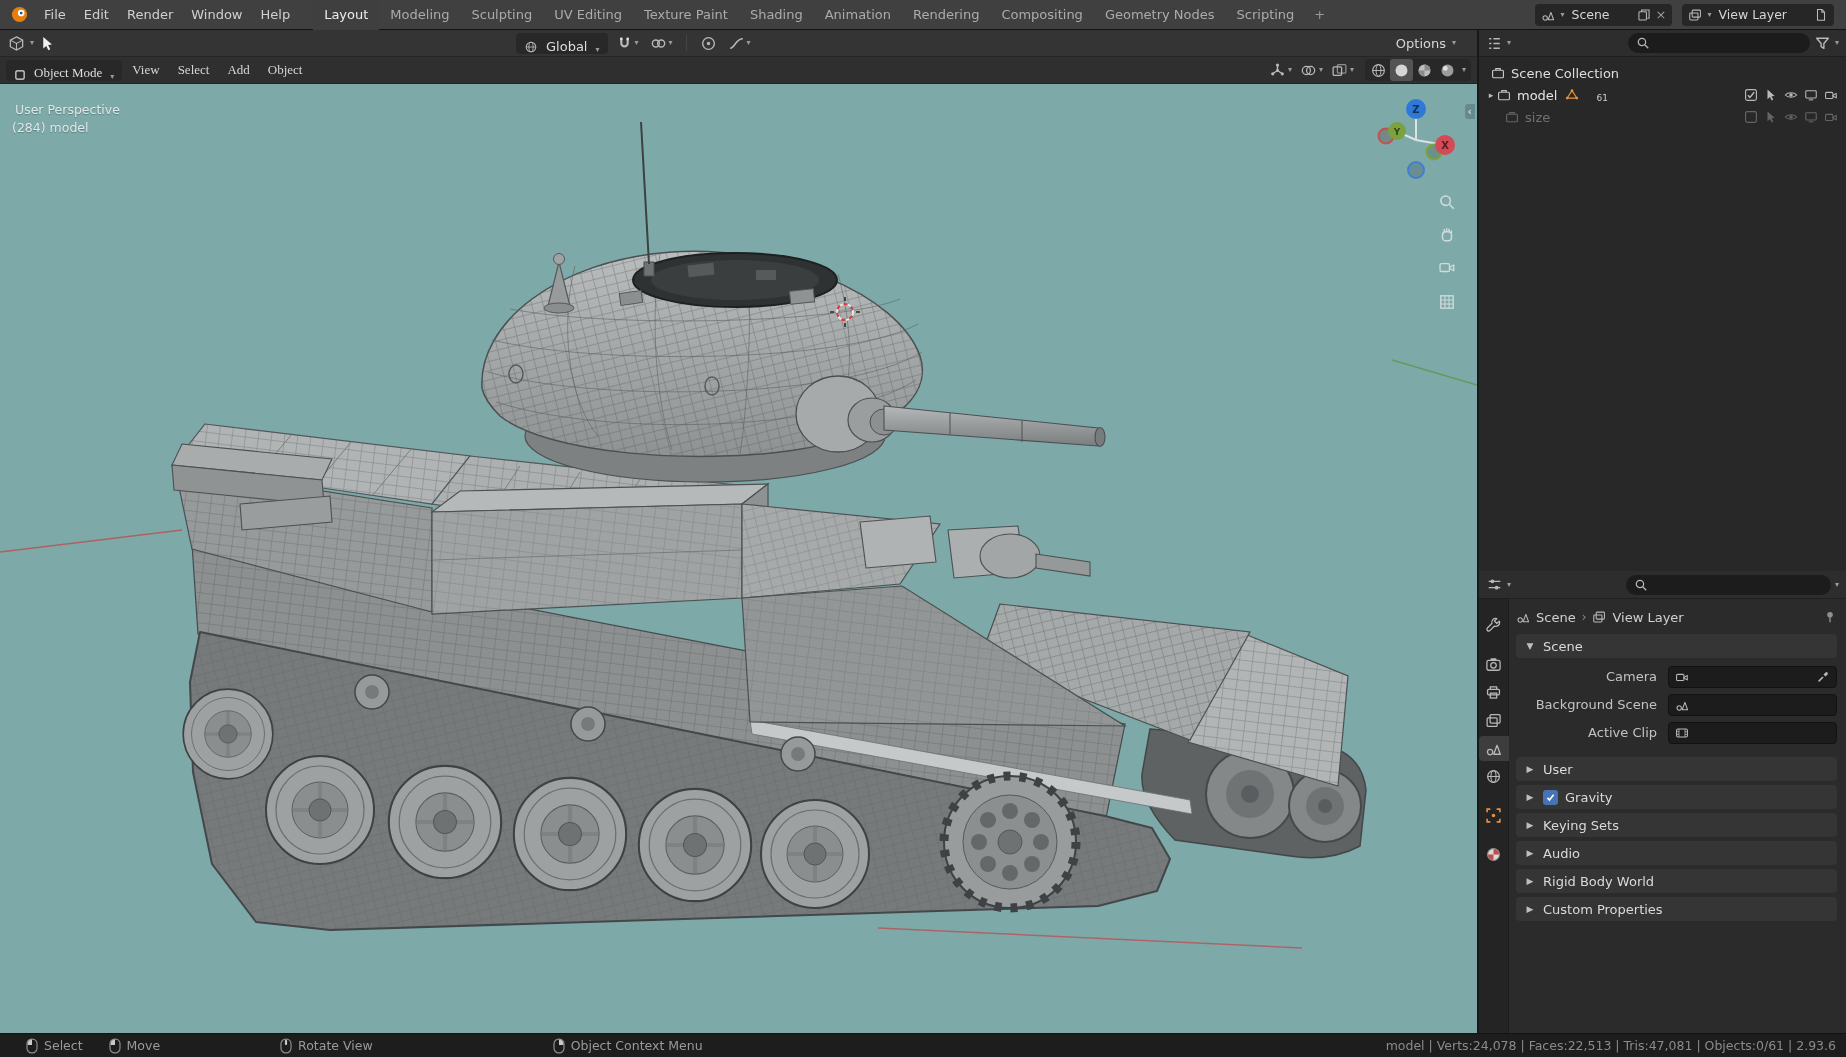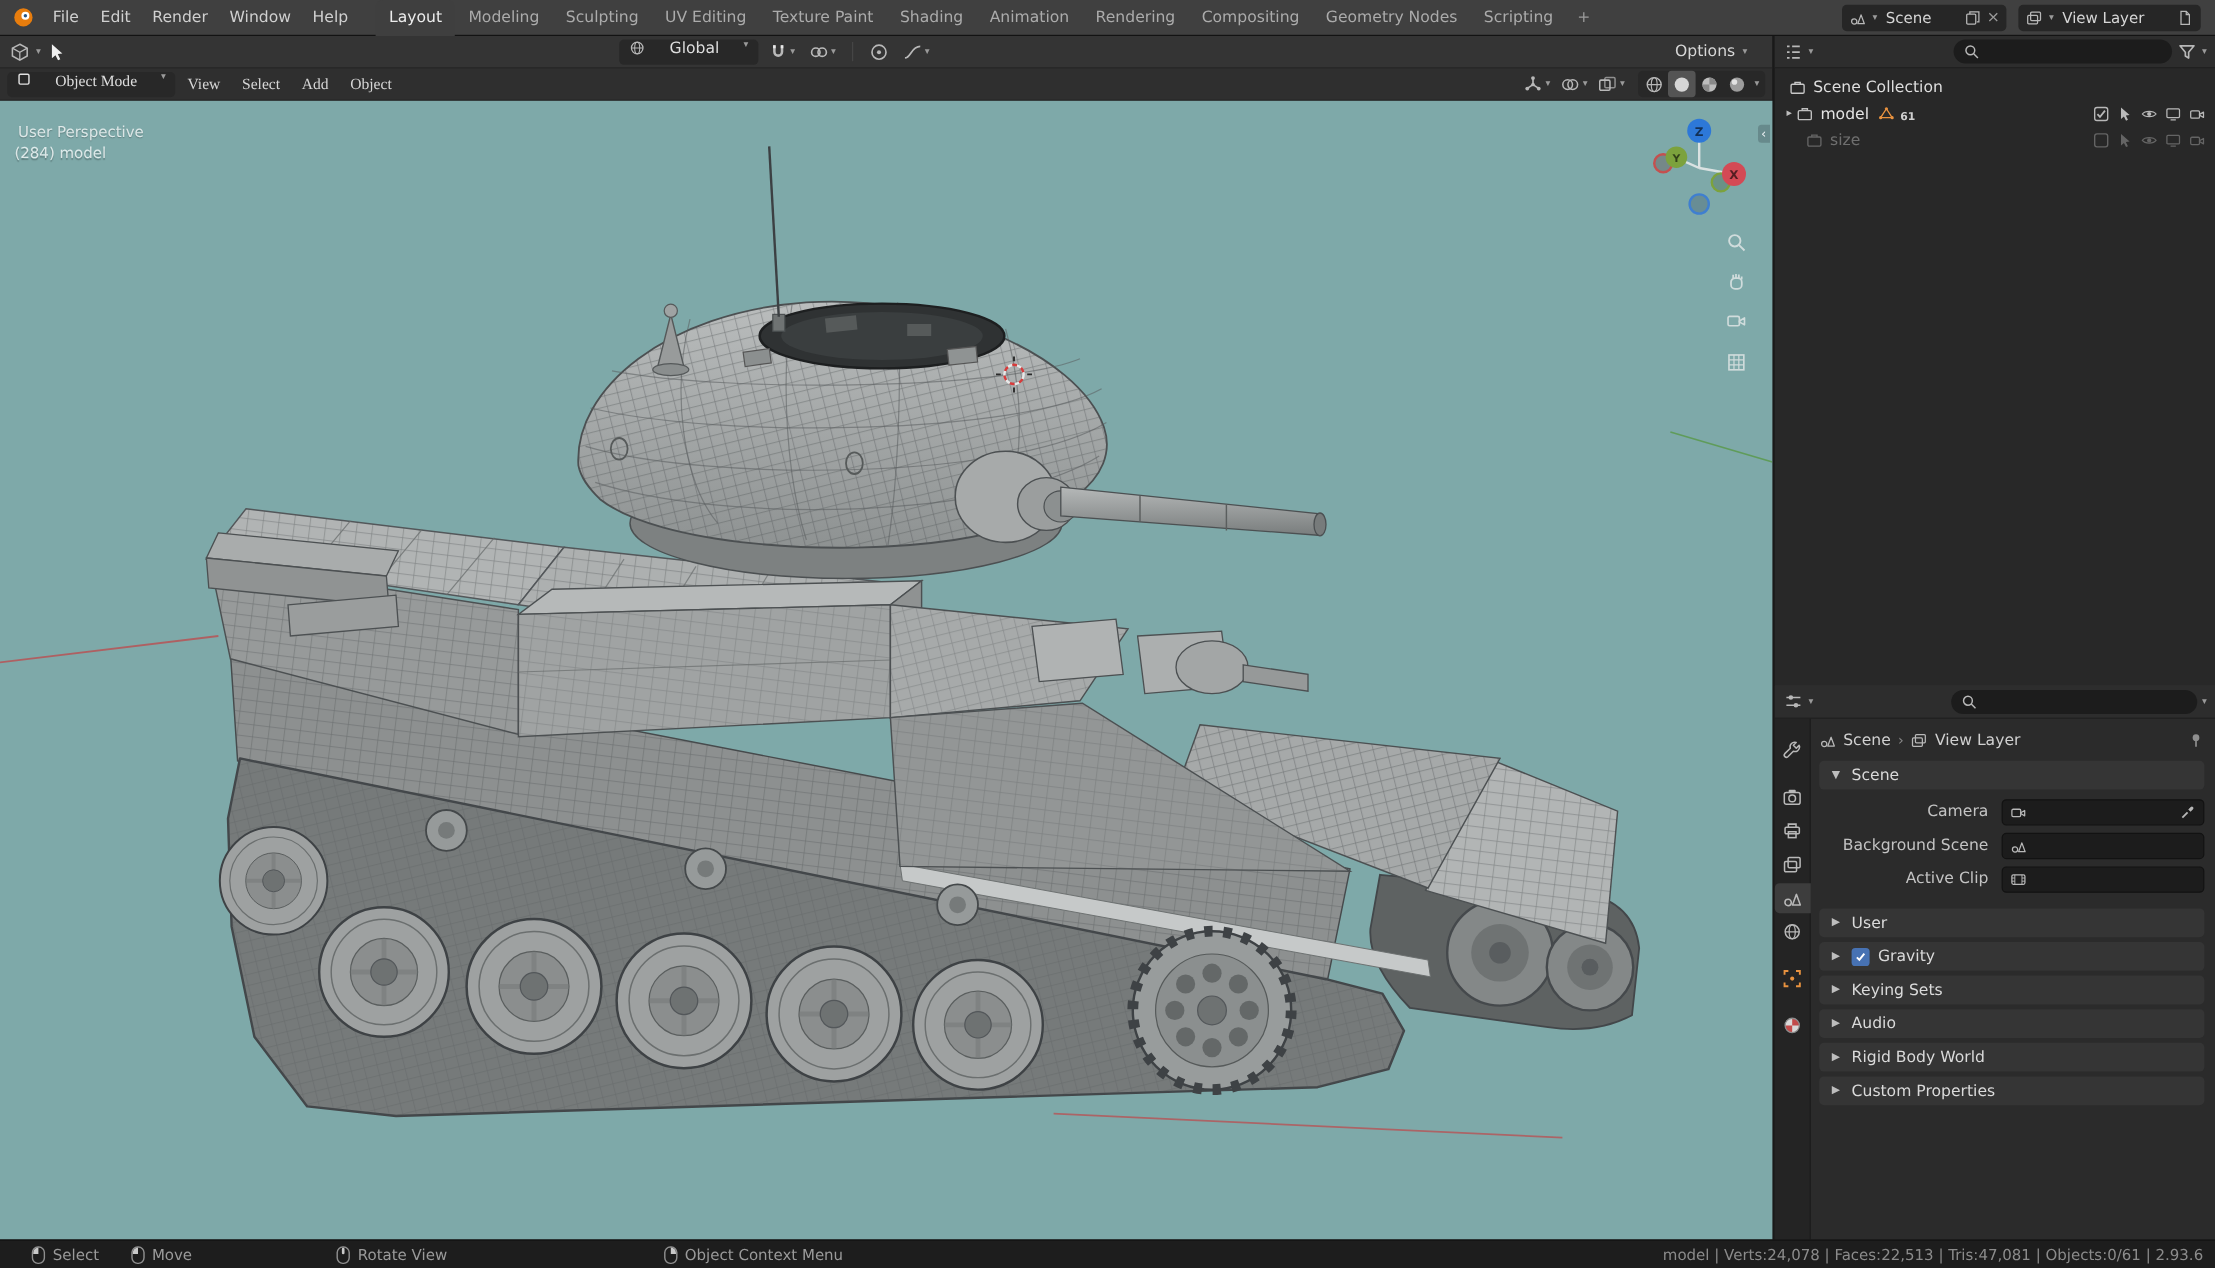--- a/index.html
+++ b/index.html
@@ -20,21 +20,21 @@
   .arr { font-size:8px; color:#9a9a9a; line-height:1; }
 
   
   .main { position:absolute; top:30px; bottom:24px; left:0; right:0; display:flex; }
   .vp-col { width:1477px; display:flex; flex-direction:column; }
   .right-col { width:369px; display:flex; flex-direction:column; border-left:2px solid #191919; background:#282828; }
 
   
   .toolrow { height:27px; background:#343434; border-bottom:1px solid #262626; display:flex; align-items:center; padding:0 8px; gap:5px; flex:none; }
   .vph { height:27px; background:#2f2f2f; border-bottom:1px solid #232323; display:flex; align-items:center; padding:0 6px; gap:2px; flex:none;font-family:Liberation Serif, serif; }
-  .pill { background:#282828; border-radius:4px; height:21px; display:inline-flex; align-items:flex-start; gap:20px; padding:0 8px; color:#dedede; }
+  .pill { background:#282828; border-radius:4px; height:21px; display:inline-flex; align-items:flex-end; gap:8px; padding:0 8px; color:#dedede; }
   .hmenu { padding:0 8px; height:27px; display:flex; align-items:center; color:#d6d6d6; }
   .ic { display:inline-flex; width:17px; height:17px; color:#b8b8b8; align-items:center; justify-content:center; }
   .ic svg { width:100%; height:100%; }
   .ic.small { width:14px; height:14px; }
   .ibtn { display:inline-flex; align-items:center; gap:2px; padding:0 3px; height:22px; border-radius:3px; }
   .shadegrp { display:flex; align-items:center; background:#282828; border-radius:4px; height:22px; padding:0 2px; margin-left:6px; }
   .shadegrp .ibtn.on { background:#545454; }
   .sep { width:1px; height:16px; background:#454545; margin:0 5px; }
 
   
@@ -49,21 +49,21 @@
   
   .outliner { height:541px; flex:none; background:#282828; display:flex; flex-direction:column; }
   .out-header { height:27px; background:#2d2d2d; border-bottom:1px solid #1f1f1f; display:flex; align-items:center; padding:0 7px; gap:4px; flex:none; }
   .search { background:#1c1c1c; border-radius:10px; height:20px; display:flex; align-items:center; gap:5px; padding:0 8px; color:#8f8f8f; }
   .out-rows { padding-top:5px; }
   .out-row { height:22px; display:flex; align-items:center; padding:0 6px; color:#cfcfcf; }
   .out-row .lbl { margin-left:6px; }
   .out-row .spring { flex:1; }
   .out-row .rico { display:flex; gap:6px; align-items:center; padding-right:2px; }
   .tri { font-size:9px; color:#bdbdbd; width:12px; text-align:center; }
-  .badge { font-size:9px; color:#cfcfcf; margin-left:4px; align-self:flex-end; padding-bottom:3px;font-weight:bold; }
+  .badge { font-size:9px; color:#cfcfcf; margin-left:17px; align-self:flex-end; padding-bottom:3px; }
   .dim { opacity:.42; }
 
   
   .properties { flex:1; background:#2b2b2b; display:flex; flex-direction:column; min-height:0; }
   .phead { height:28px; background:#2d2d2d; border-bottom:1px solid #202020; display:flex; align-items:center; padding:0 7px; gap:4px; flex:none; }
   .pbody { flex:1; display:flex; min-height:0; }
   .ptabs { width:30px; background:#242424; border-right:1px solid #1c1c1c; display:flex; flex-direction:column; align-items:center; padding-top:14px; flex:none; }
   .ptab { width:30px; height:25px; display:flex; align-items:center; justify-content:center; color:#9a9a9a; margin-bottom:3px; }
   .ptab.active { background:#3d3d3d; border-radius:4px 0 0 4px; color:#e8e8e8; }
   .ptab.gap { margin-top:11px; }

